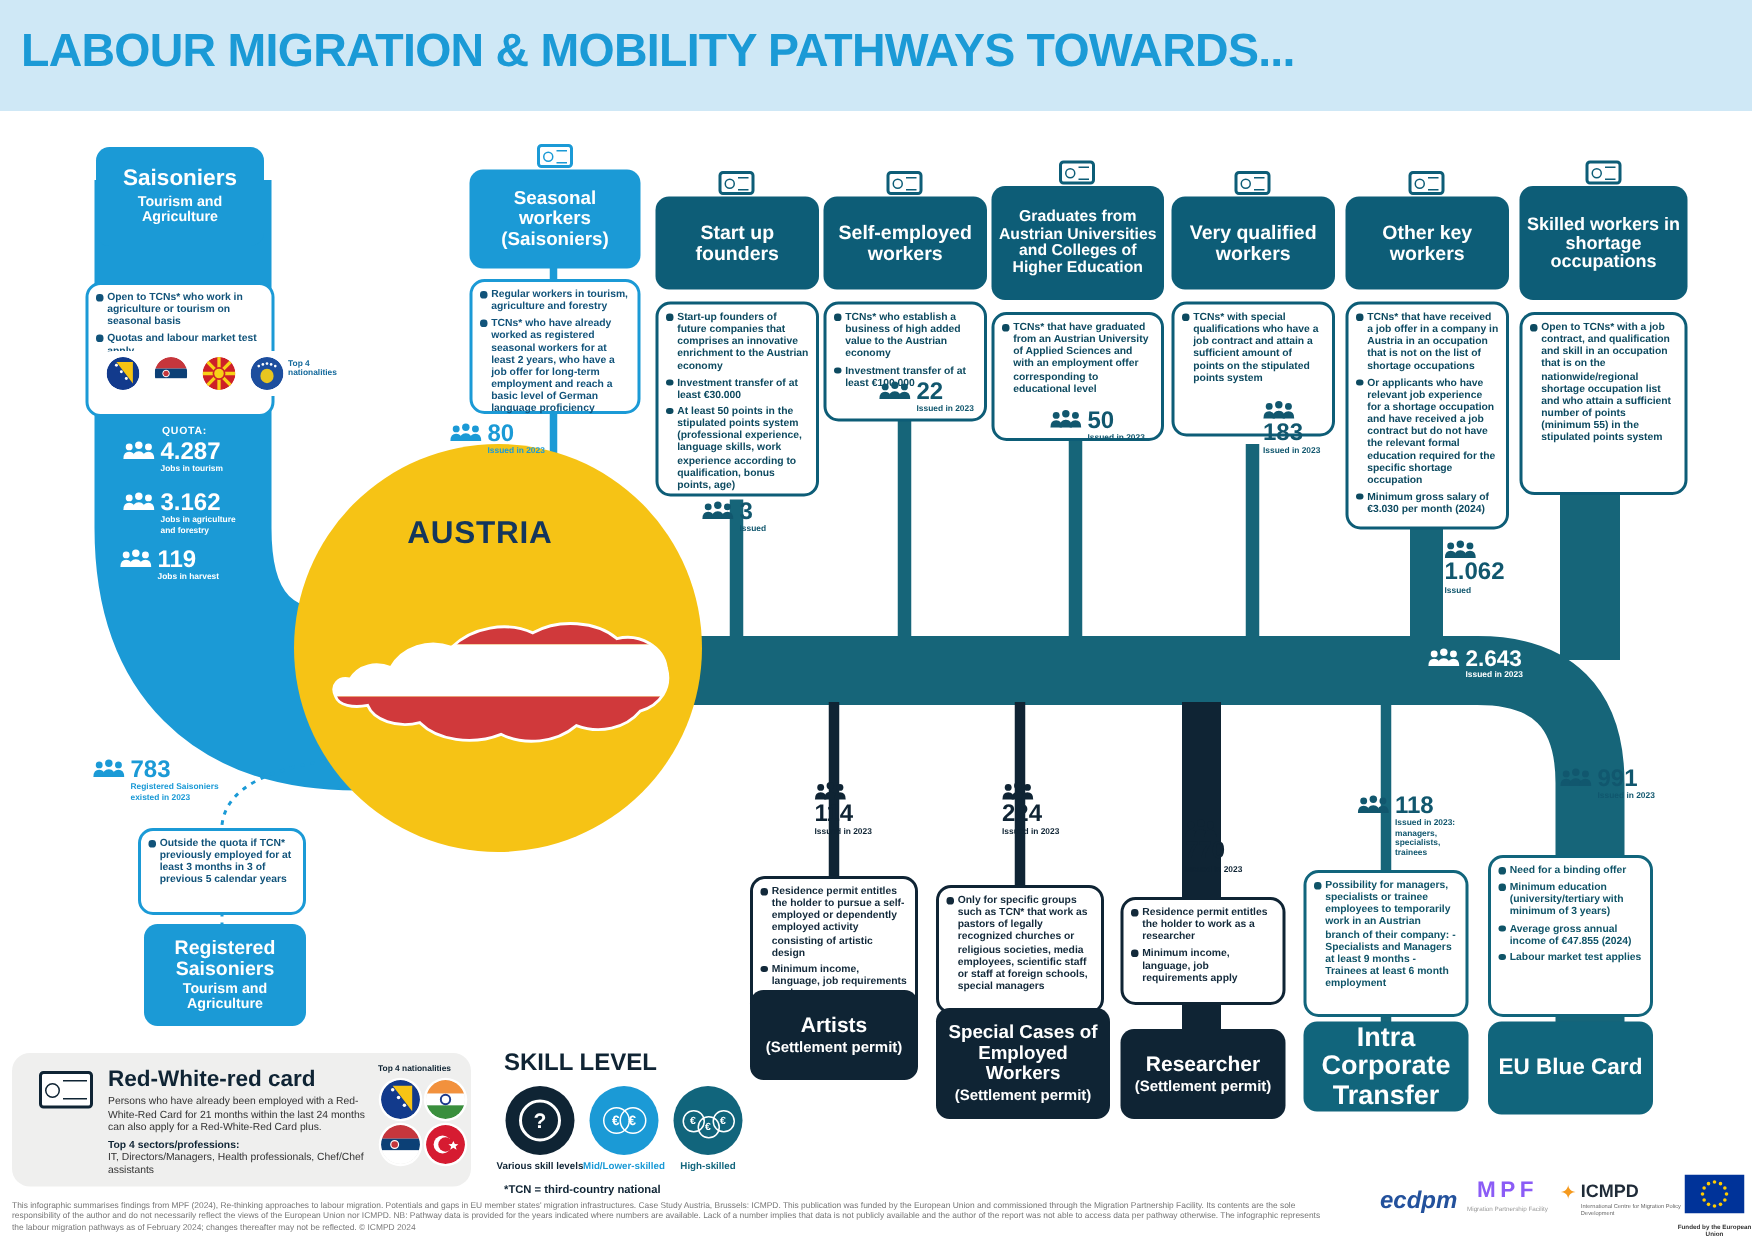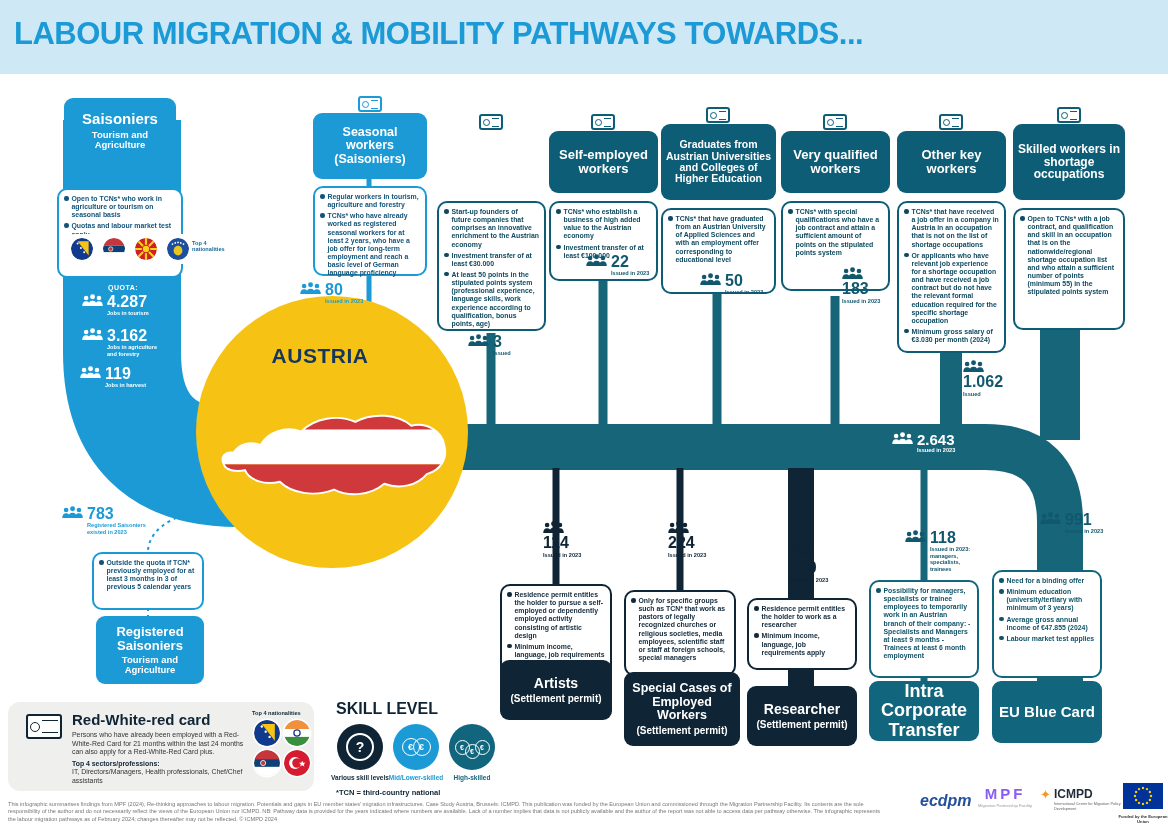--- a/index.html
+++ b/index.html
@@ -271,20 +271,23 @@
     <div>
         <div class="num">80</div>
         <div class="slabel">Issued in 2023</div>
       </div>
   </div>
 
   <span class="abs idcard" style="--c:#0d5d77;left:479px;top:114px">
       <span class="idc-dot"></span>
       <span class="idc-lines"></span>
     </span>
+  <div class="abs tbox bg-teal" style="left:437px;top:131px;width:109px;height:62px">
+    <div class="t1" style="font-size:13px">Start up founders</div>
+  </div>
   <div class="abs bul" style="--c:#0d5d77;--tc:#0d4a60;left:437px;top:201px;width:109px;height:130px">
     <ul>
         <li>
           <span class="dot"></span>
           <span>Start-up founders of future companies that comprises an innovative enrichment to the Austrian economy</span>
         </li>
         <li>
           <span class="dot"></span>
           <span>Investment transfer of at least €30.000</span>
         </li>
@@ -421,21 +424,21 @@
   </div>
   <div class="abs bul" style="--c:#0d5d77;--tc:#0d4a60;left:1013px;top:208px;width:112px;height:122px">
     <ul>
         <li>
           <span class="dot"></span>
           <span>Open to TCNs* with a job contract, and qualification and skill in an occupation that is on the nationwide/regional shortage occupation list and who attain a sufficient number of points (minimum 55) in the stipulated points system</span>
         </li>
       </ul>
   </div>
 
-  <div class="abs stat c-white" style="left:892px;top:432px">
+  <div class="abs stat c-white" style="left:952px;top:432px">
     <svg viewBox="0 0 24 14" fill="currentColor">
         <use href="#ppl"></use>
       </svg>
     <div>
         <div class="num" style="font-size:15px">2.643</div>
         <div class="slabel">Issued in 2023</div>
       </div>
   </div>
 
   <div class="abs stat colv c-navy" style="left:543px;top:521px">

